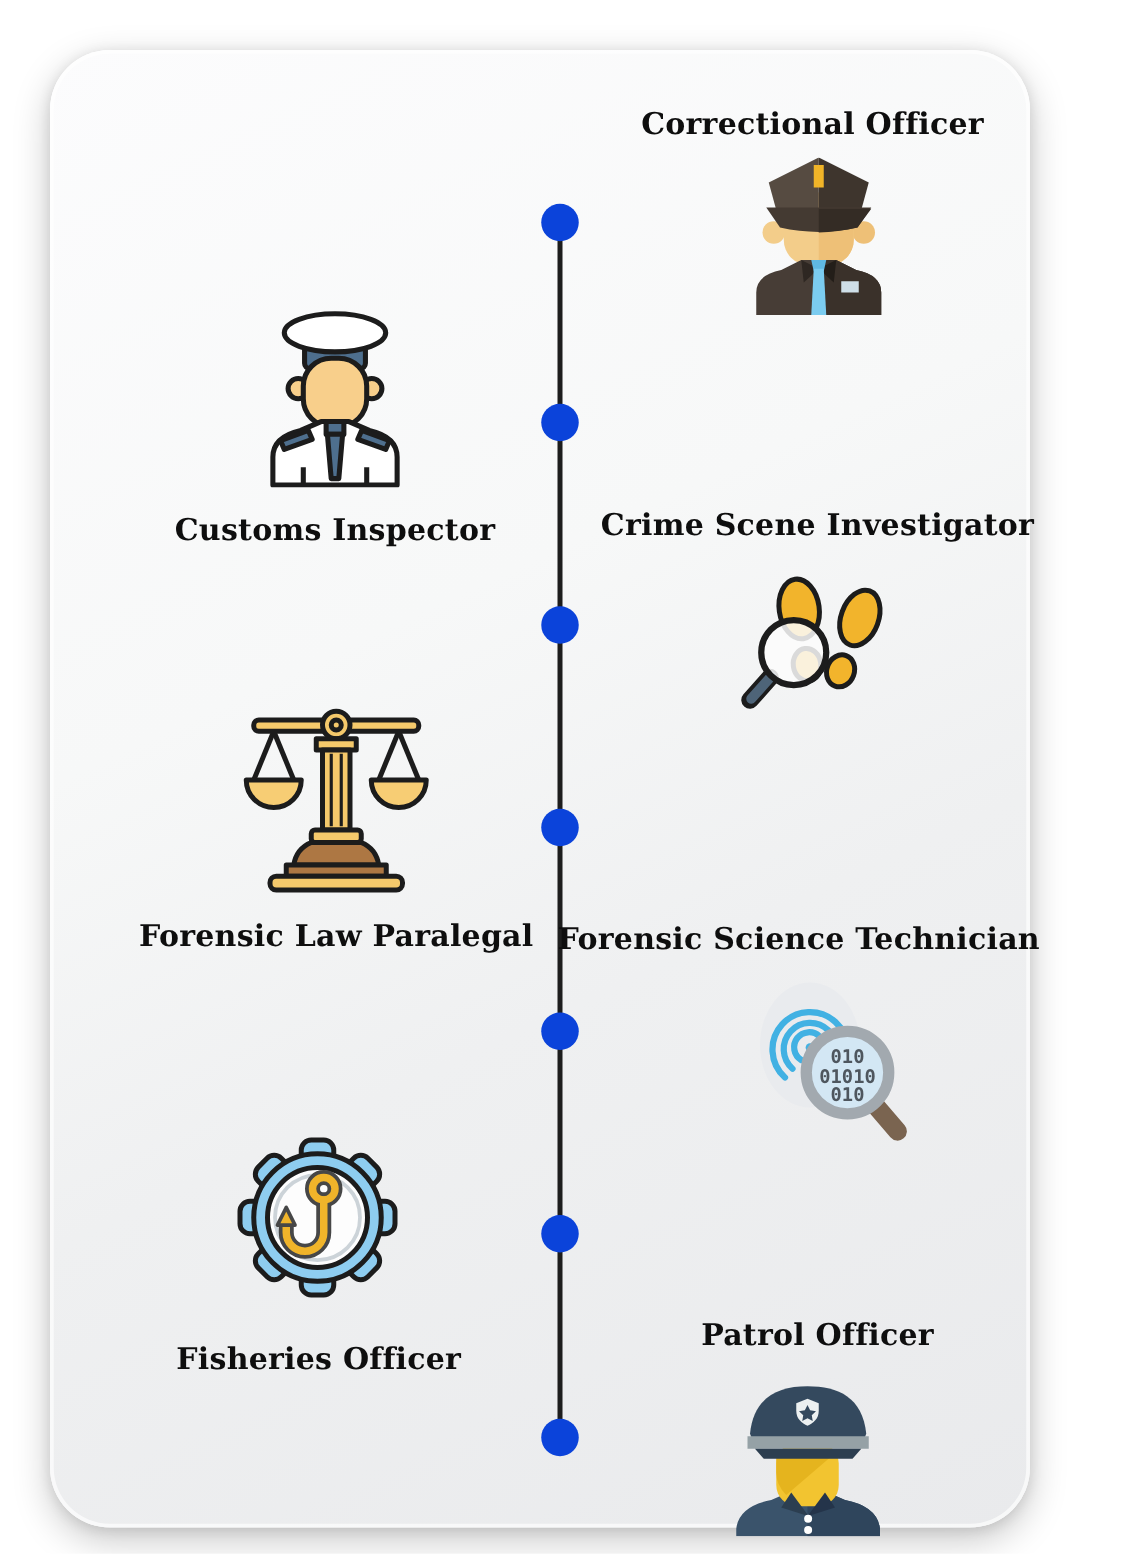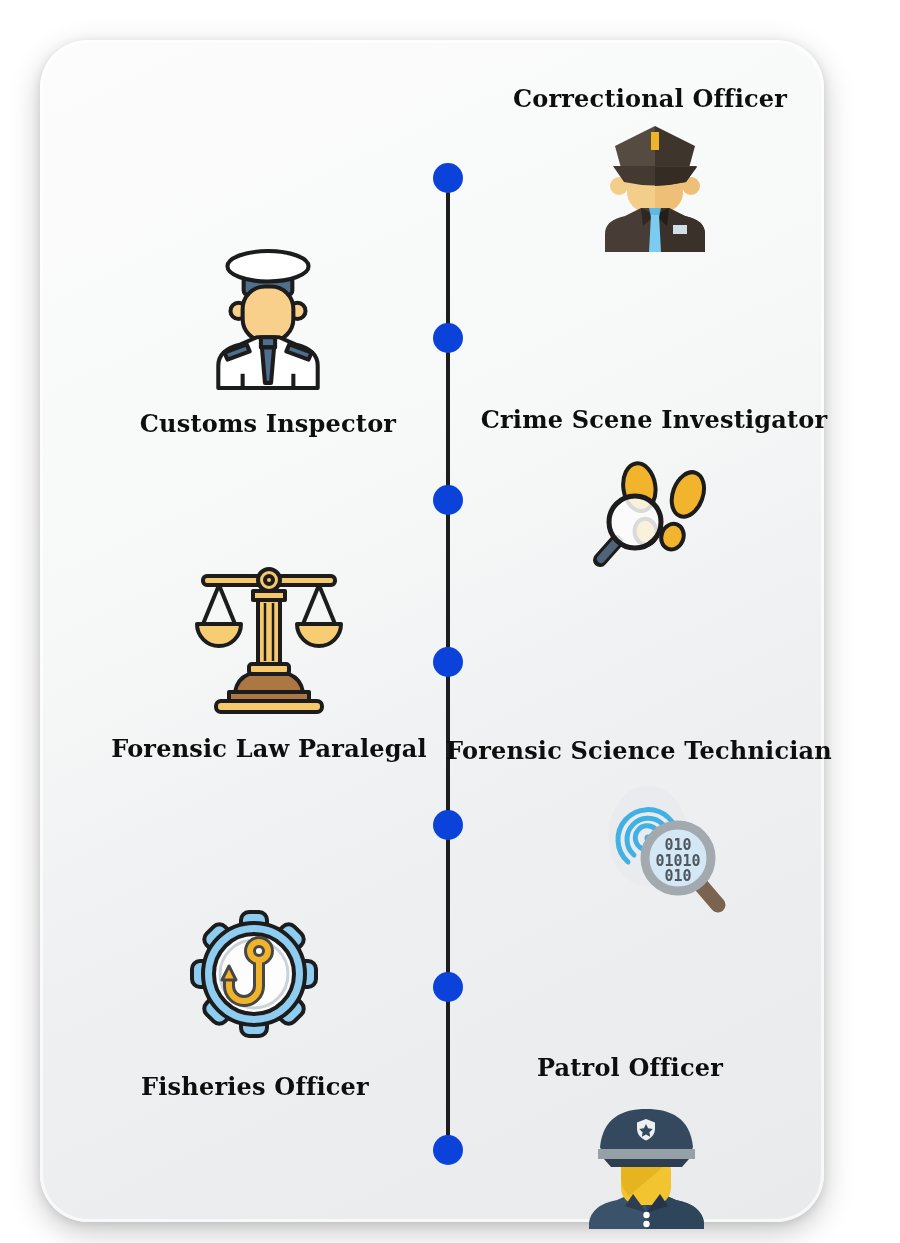--- a/index.html
+++ b/index.html
@@ -20,21 +20,21 @@
   .d1{top:123px} .d2{top:283px} .d3{top:445px} .d4{top:607px} .d5{top:770px} .d6{top:932px} .d7{top:1095px}
 
   
   .lbl { position:absolute; width:420px; text-align:center; font-weight:bold; font-size:24px; color:#0e0e0e; letter-spacing:0.2px; }
   .lbl-correctional { left:400px; top:44px; }
   .lbl-customs      { left:18px;  top:369px; }
   .lbl-crimescene   { left:404px; top:365px; }
   .lbl-paralegal    { left:19px;  top:694px; }
   .lbl-forensic     { left:389px; top:677px;margin-top:19px; }
   .lbl-fisheries    { left:5px;   top:1032px;text-align:center; }
-  .lbl-patrol       { left:380px; top:1013px; }
+  .lbl-patrol       { left:404px; top:1013px; }
 
   
   .ic { position:absolute; }
   .ic-correctional { left:563px; top:86px;  width:104px; height:126px; }
   .ic-customs      { left:172px; top:208px; width:112px; height:142px; }
   .ic-crimescene   { left:552px; top:416px; width:122px; height:122px; }
   .ic-paralegal    { left:148px; top:526px; width:162px; height:152px; }
   .ic-forensic     { left:560px; top:734px; width:128px; height:140px; }
   .ic-fisheries    { left:146px; top:860px; width:136px; height:146px; }
   .ic-patrol       { left:543px; top:1062px; width:127px; height:127px; }

